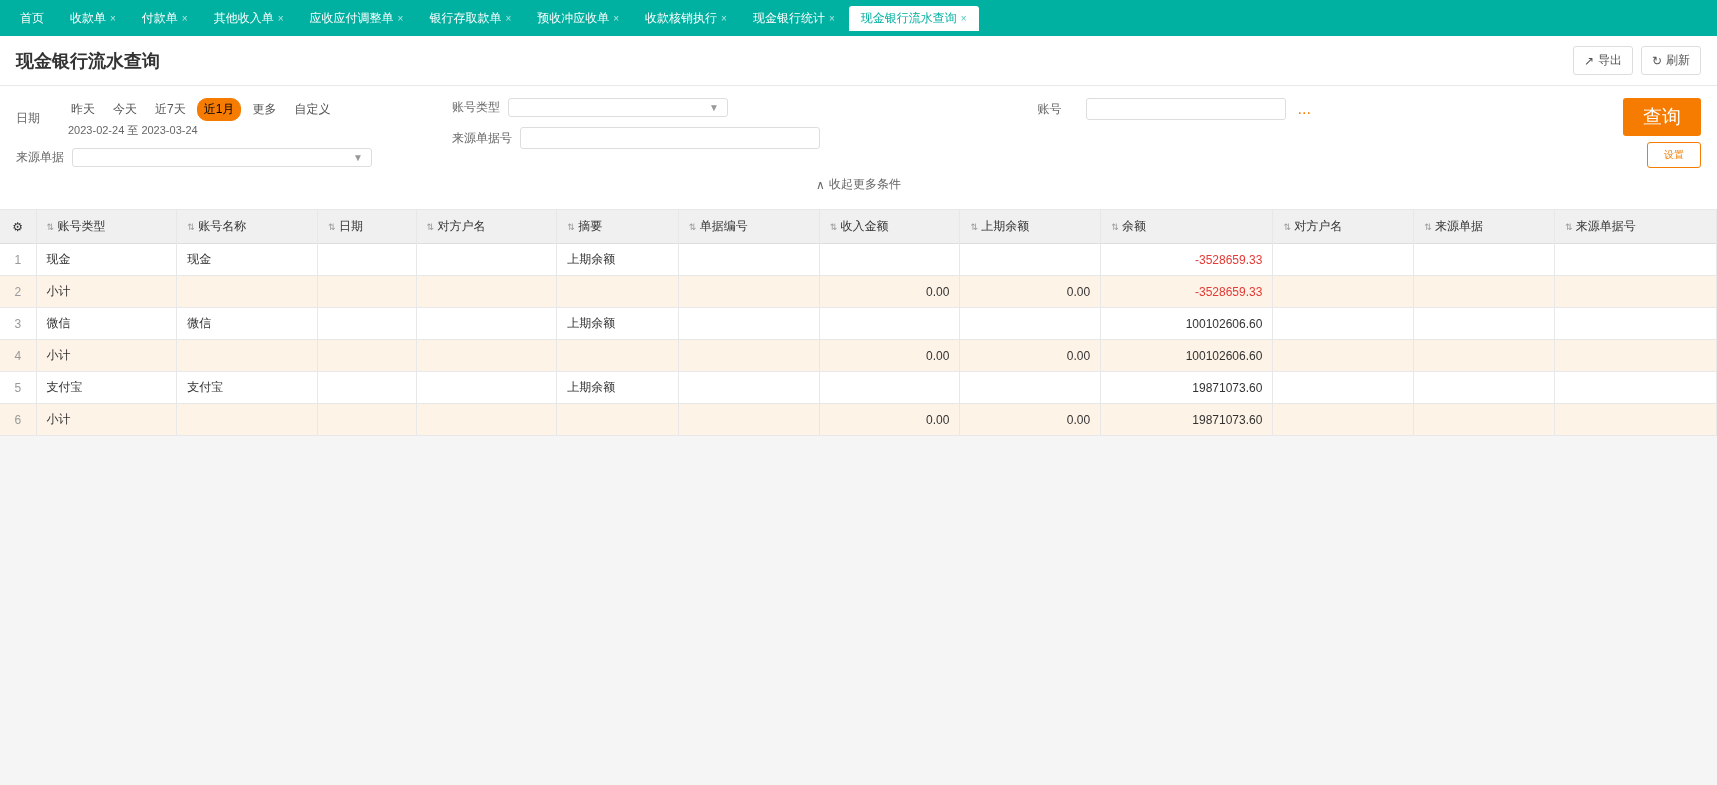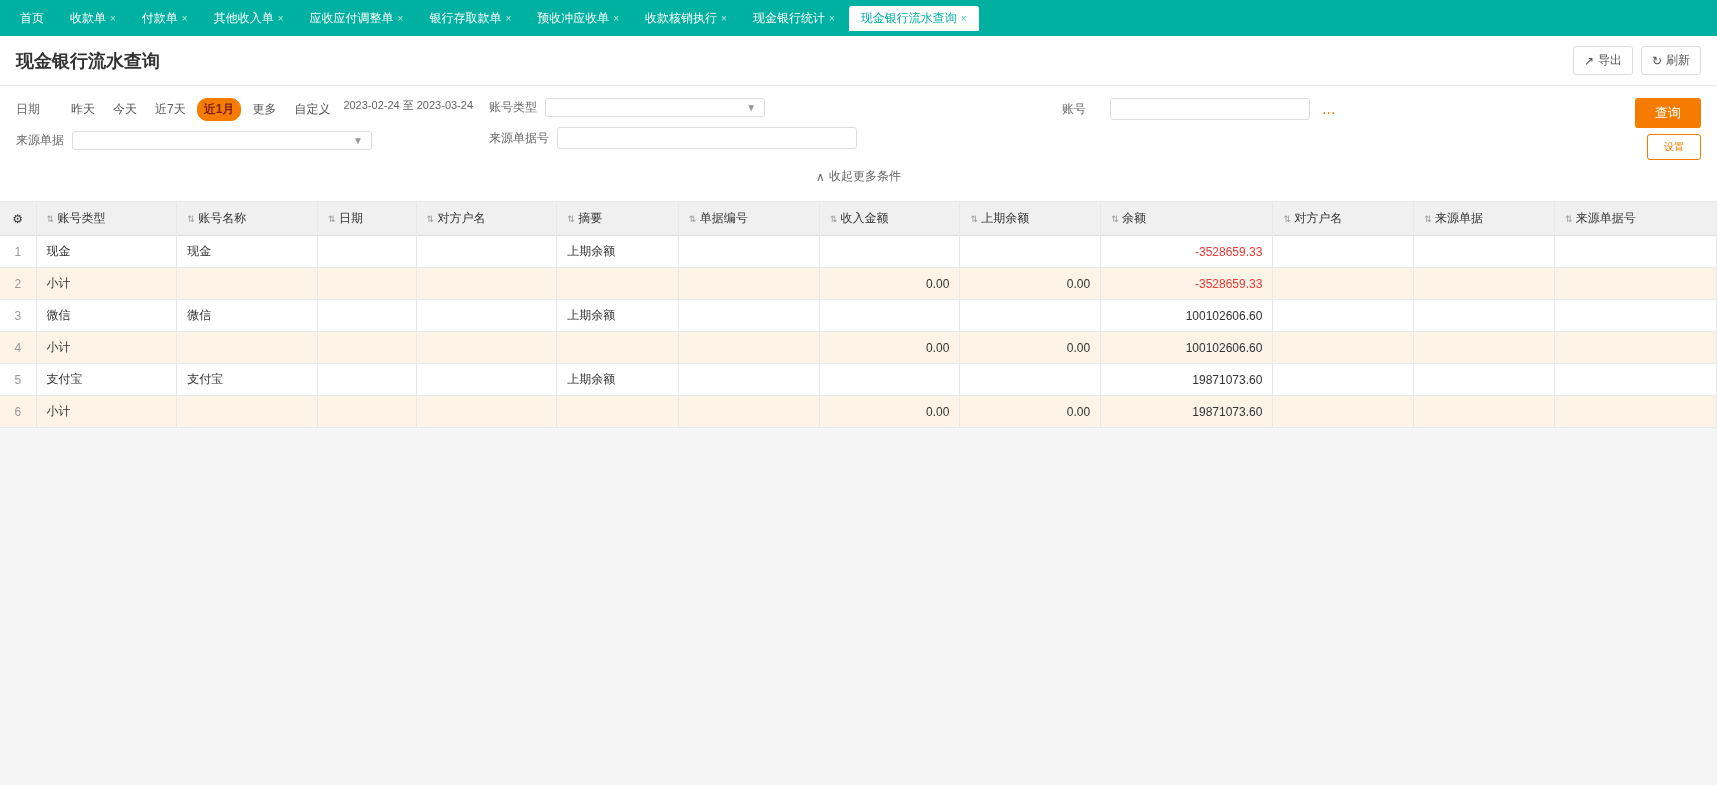--- a/index.html
+++ b/index.html
@@ -87,24 +87,23 @@
     .date-btn {
       padding: 2px 6px;
       border: 1px solid transparent;
       border-radius: 3px;
       cursor: pointer;
       font-size: 12px;
       color: #555;
     }
     .date-btn.active {
       background: #f57c00;
-      color: #7f1d1d;
+      color: #000000;
       border-color: #f57c00;
       border-radius: 10px;
-      font-weight: bold;
     }
     .date-range {
       font-size: 11px;
       color: #666;
       margin-left: 4px;
     }
     .filter-select {
       display: flex;
       align-items: center;
       border: 1px solid #ddd;
@@ -130,21 +129,21 @@
       cursor: pointer;
       padding: 0 4px;
     }
     .btn-query {
       background: #f57c00;
       color: #fff;
       border: none;
       padding: 6px 20px;
       border-radius: 3px;
       cursor: pointer;
-      font-size: 13px;
+      font-size: 19px;
     }
     .btn-settings {
       background: #fff;
       color: #f57c00;
       border: 1px solid #f57c00;
       padding: 5px 16px;
       border-radius: 3px;
       cursor: pointer;
       font-size: 10px;
     }
@@ -210,20 +209,21 @@
       text-align: center;
     }
     .gear-col { width: 36px; text-align: center; }
     .inline-row {
       display: flex;
       align-items: center;
       gap: 8px;
     }
     .date-block {
       display: flex;
+      flex-direction: column;
       gap: 2px;
     }
   </style>
 </head>
 <body>
 
 <div class="top-nav">
   <div class="nav-tab home">
     <span>首页</span>
   </div>

